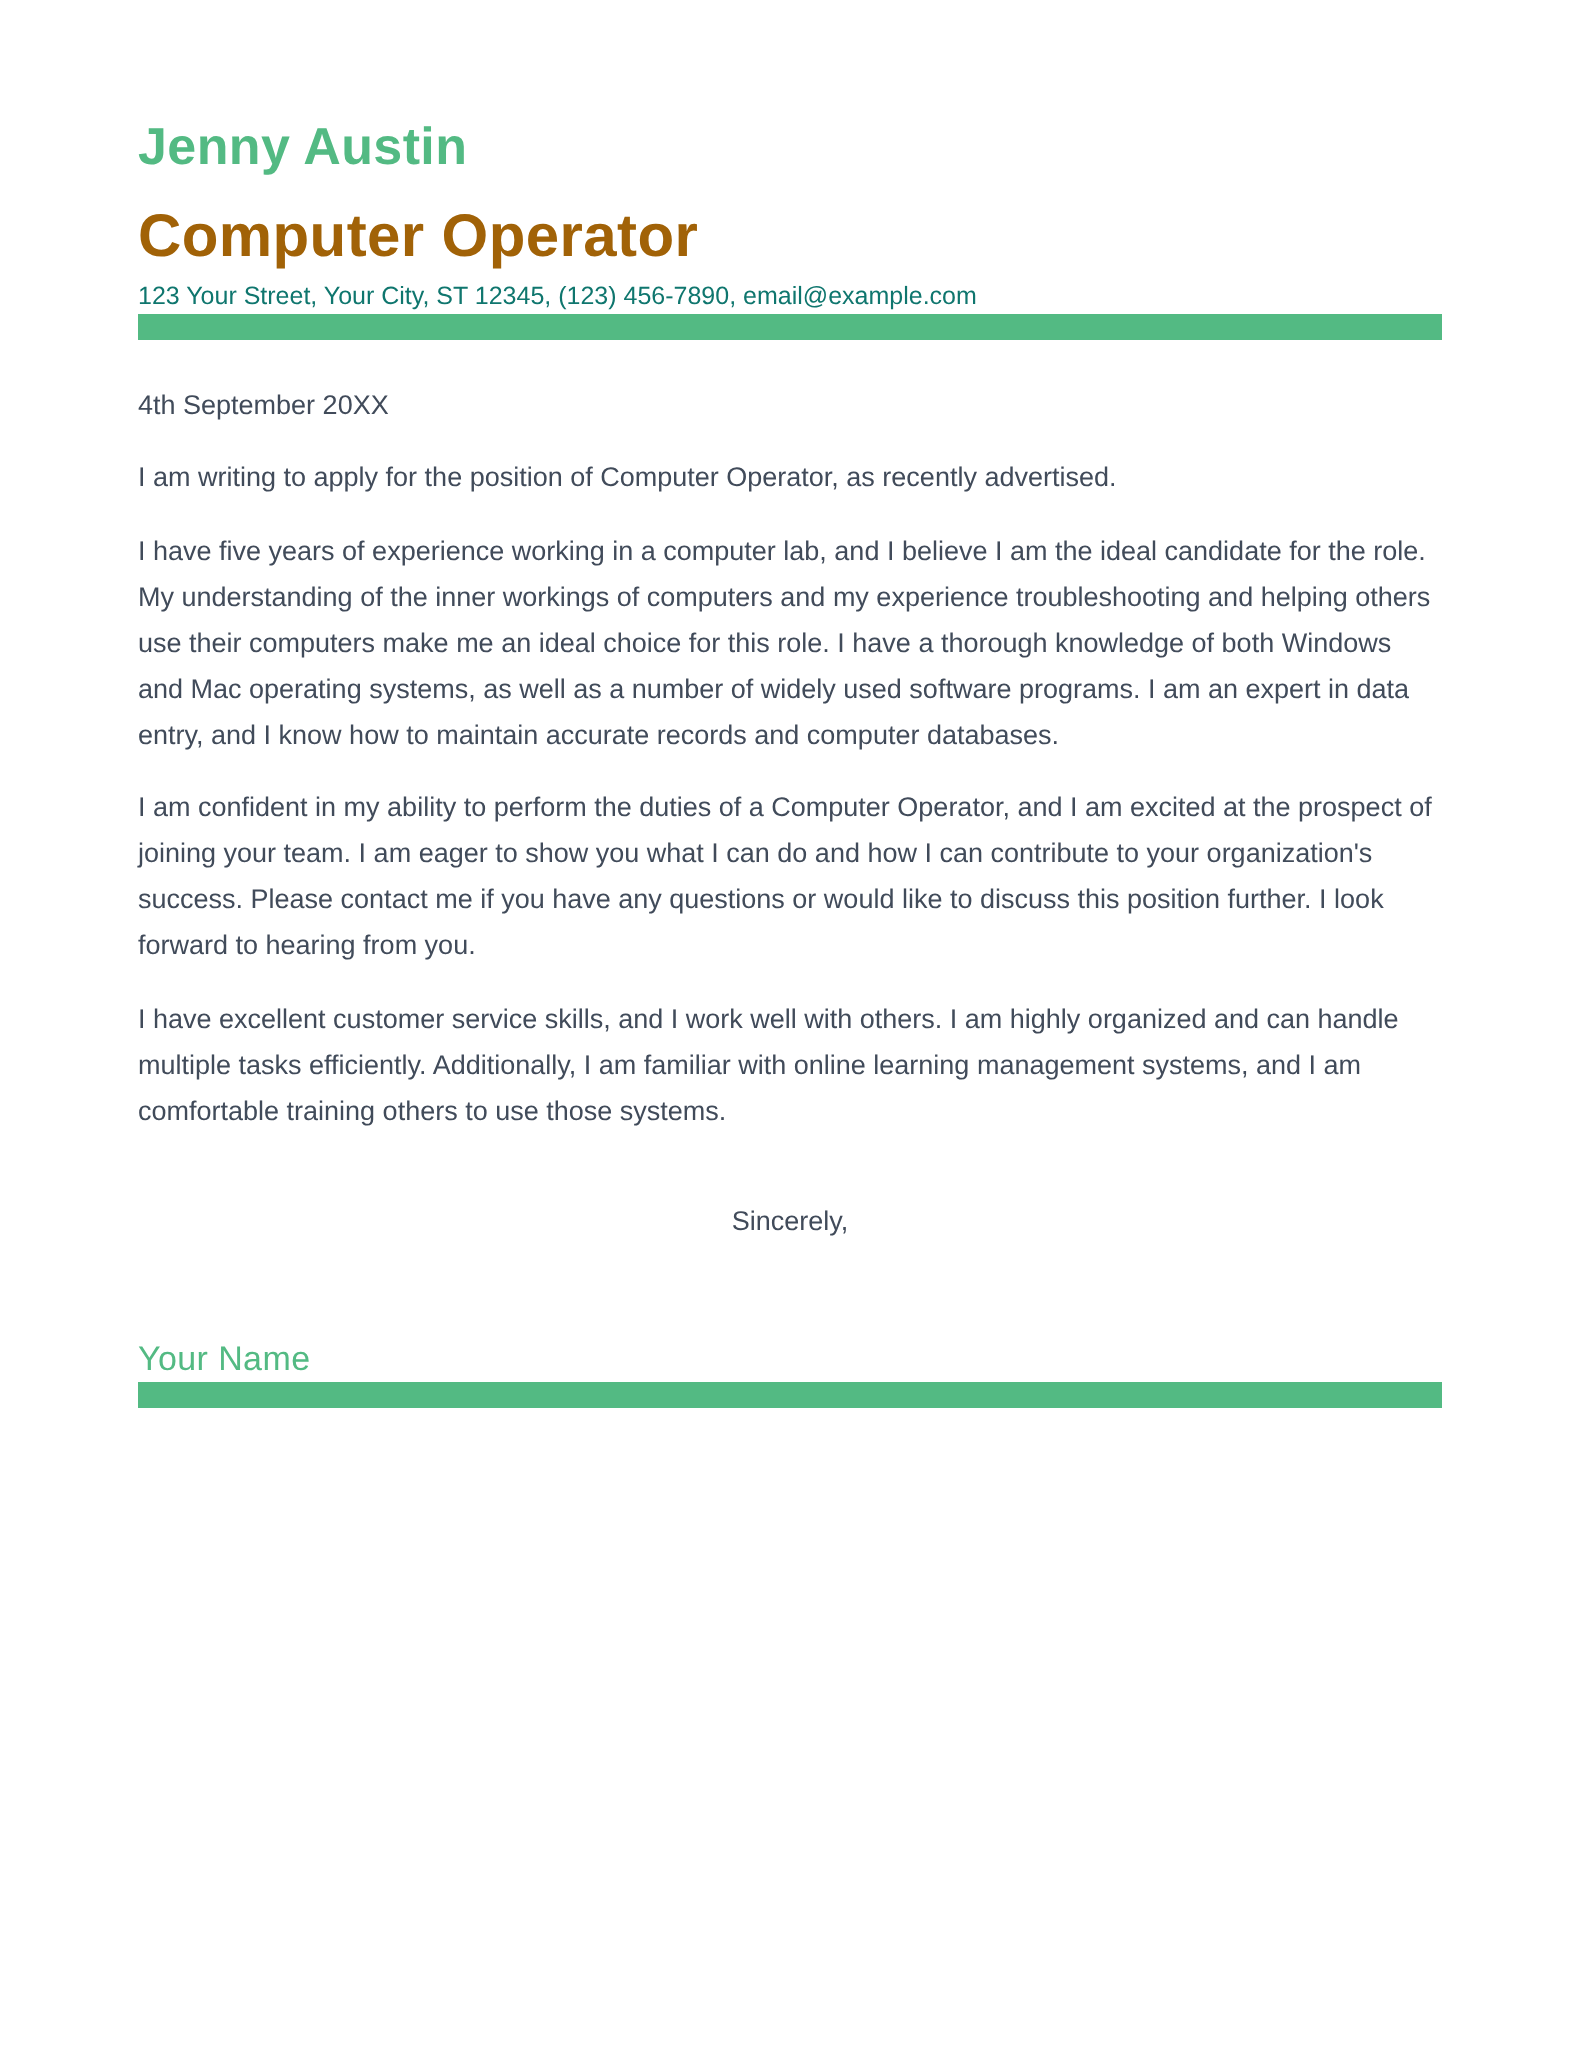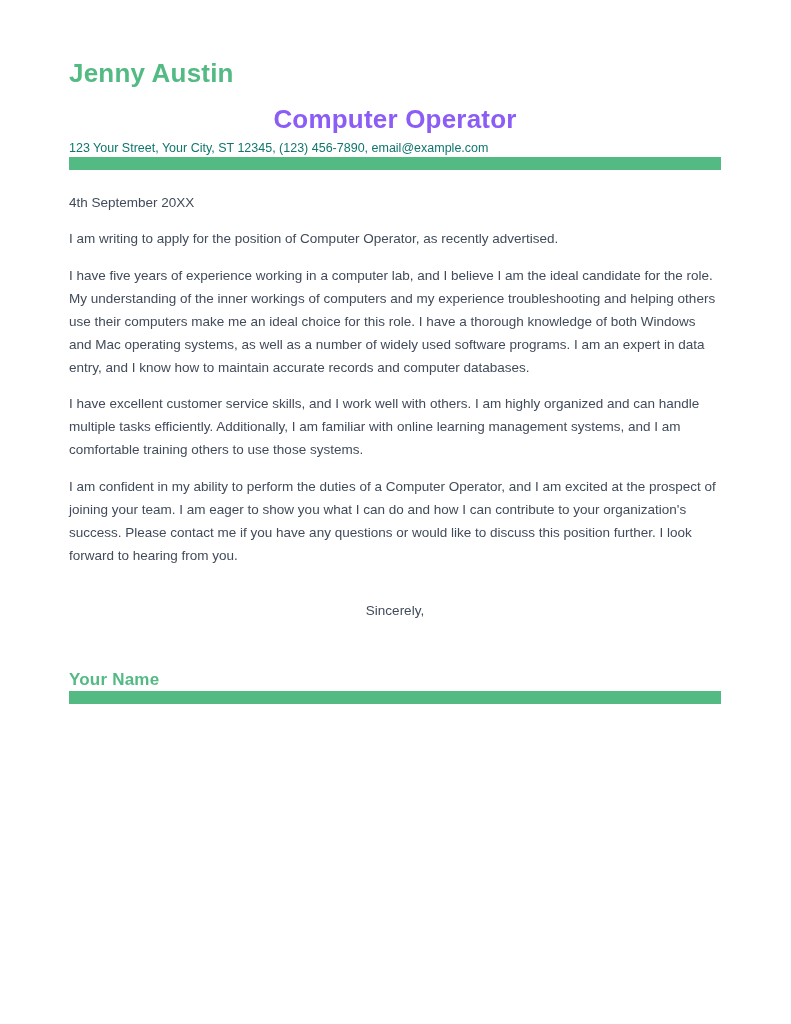--- a/index.html
+++ b/index.html
@@ -20,25 +20,24 @@
 
   .applicant-name {
     margin: 0;
     font-size: 26px; line-height: 30px;
     font-weight: bold;
     color: var(--accent);
     letter-spacing: 0.2px;
   }
   .job-title {
     margin: 13px 0 0 0;
-    font-size: 26px; line-height: 36px;
+    font-size: 30px; line-height: 36px;
     font-weight: bold;
-    color: #8b5cf6;
+    color: #a16207;
     letter-spacing: 0.2px;
-    text-align: center;
   }
   .contact-info {
     margin-top: 3px;
     font-size: 12.5px; line-height: 16px;
     color: #0f766e;
   }
   .bar {
     height: 13px;
     background: var(--accent);
     width: 100%;
@@ -59,21 +58,21 @@
   .para-1 { margin-top: 14px; }
   .para-2 { margin-top: 1px; }
   .para-3 { margin-top: 7px; }
   .para-4 { margin-top: 6px; }
 
   .closing { margin-top: 34px; line-height: 20px; text-align: center; }
 
   .signature-name {
     margin-top: 50px;
     font-size: 17px; line-height: 18px;
-    font-weight: bold;
+    font-weight: normal;
     color: var(--accent);
     letter-spacing: 0.2px;
   }
 </style>
 </head>
 <body>
 
 <div class="page">
 
   <header>
@@ -86,23 +85,23 @@
   <main class="letter">
 
     <div class="letter-date">4th September 20XX</div>
 
 
 
     <p class="para para-1">I am writing to apply for the position of Computer Operator, as recently advertised.</p>
 
     <p class="para para-2">I have five years of experience working in a computer lab, and I believe I am the ideal candidate for the role. My understanding of the inner workings of computers and my experience troubleshooting and helping others use their computers make me an ideal choice for this role. I have a thorough knowledge of both Windows and Mac operating systems, as well as a number of widely used software programs. I am an expert in data entry, and I know how to maintain accurate records and computer databases.</p>
 
+    <p class="para para-4">I am confident in my ability to perform the duties of a Computer Operator, and I am excited at the prospect of joining your team. I am eager to show you what I can do and how I can contribute to your organization's success. Please contact me if you have any questions or would like to discuss this position further. I look forward to hearing from you.</p>
+
     <p class="para para-3">I have excellent customer service skills, and I work well with others. I am highly organized and can handle multiple tasks efficiently. Additionally, I am familiar with online learning management systems, and I am comfortable training others to use those systems.</p>
-
-    <p class="para para-4">I am confident in my ability to perform the duties of a Computer Operator, and I am excited at the prospect of joining your team. I am eager to show you what I can do and how I can contribute to your organization's success. Please contact me if you have any questions or would like to discuss this position further. I look forward to hearing from you.</p>
 
     <div class="closing">Sincerely,</div>
 
     <div class="signature-name">Your Name</div>
 
     <div class="bar bar-bottom"></div>
 
   </main>
 
 </div>

